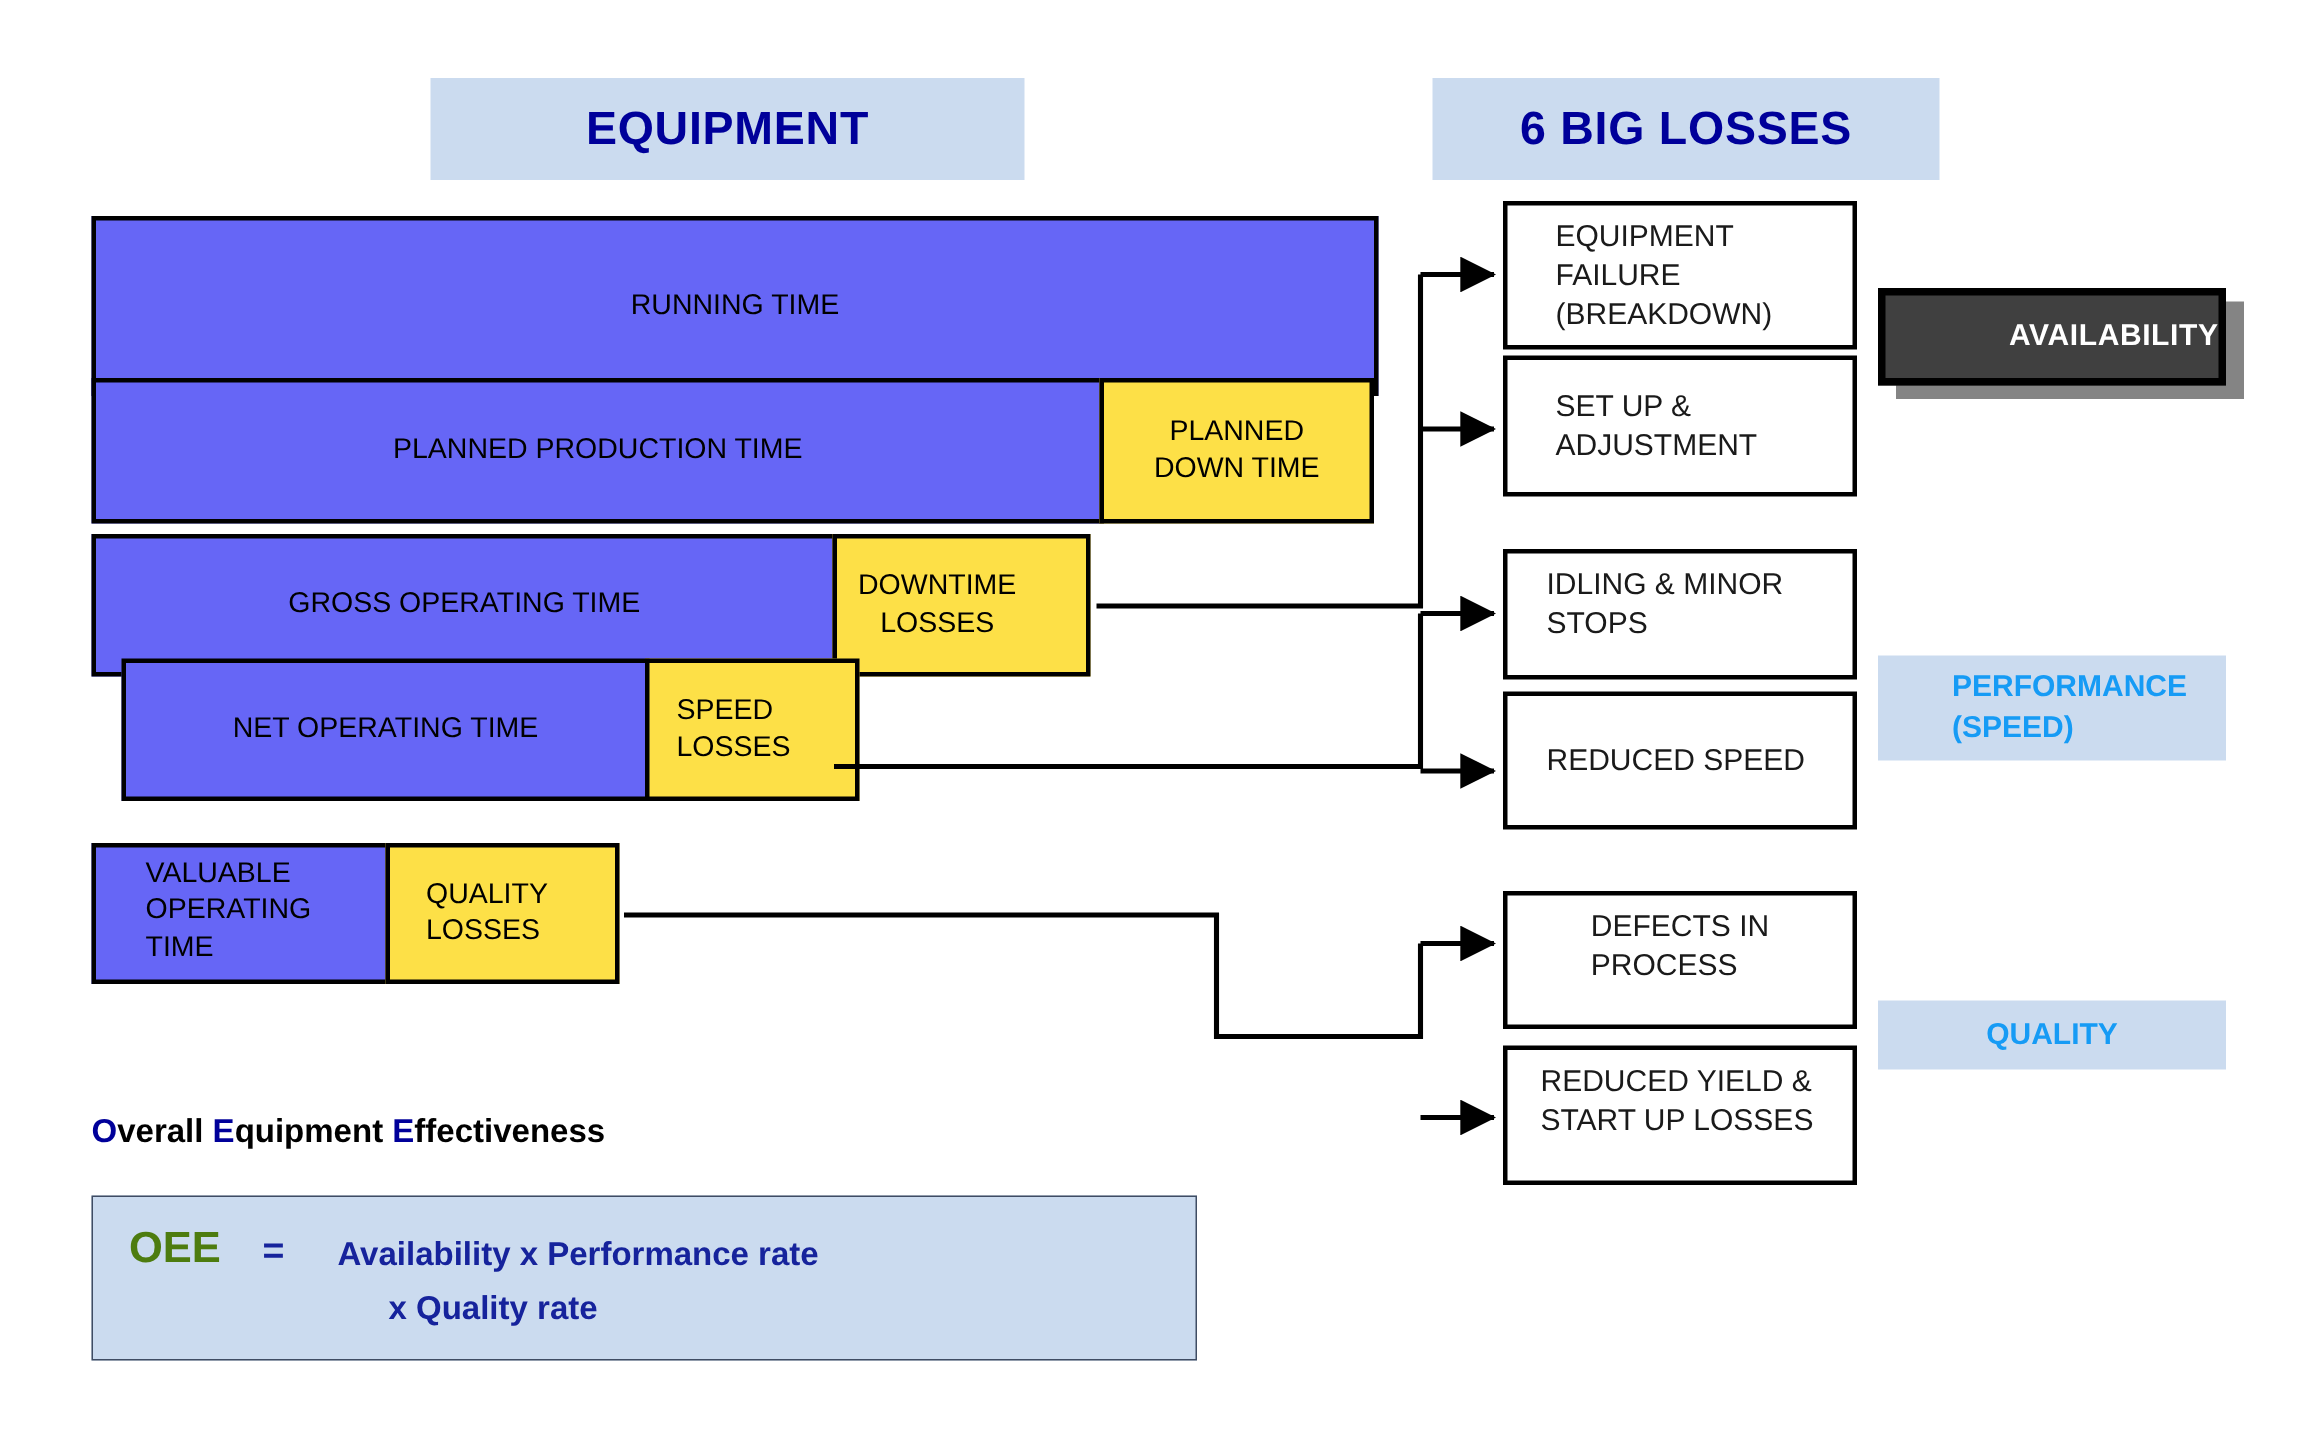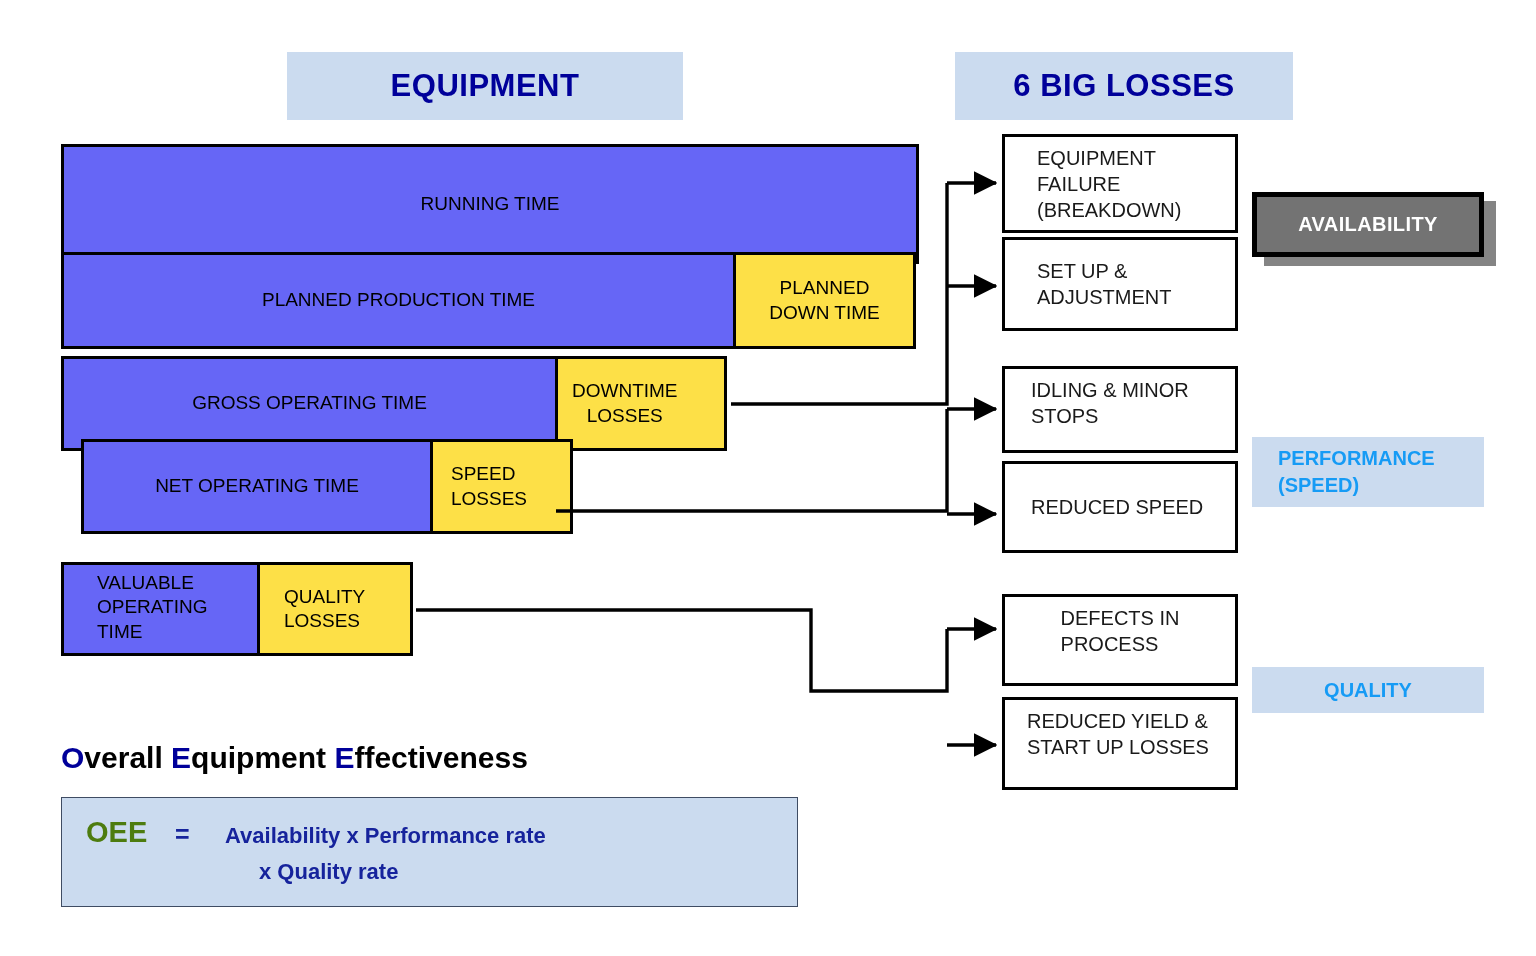--- a/index.html
+++ b/index.html
@@ -80,36 +80,36 @@
     font-weight: bold;
     font-size: 20px;
     line-height: 1.35;
     display: flex;
     align-items: center;
     padding: 0 26px;
     box-sizing: border-box;
   }
   .cat-plain.ctr { justify-content: center; padding: 0; }
   .cat-avail {
-    background: #737373;
+    background: #404040;
     color: #ffffff;
     font-weight: bold;
     font-size: 20px;
     border: 5px solid #000000;
     box-sizing: border-box;
     display: flex;
     align-items: center;
-    justify-content: center;
+    justify-content: flex-end;
     letter-spacing: 0.4px;
   }
   .cat-shadow { background: #848484; }
 
   
   .oee-title {
-    font-size: 30px;
+    font-size: 22px;
     font-weight: bold;
     color: #000000;
     white-space: nowrap;
   }
   .oee-title .cap { color: #00009a; }
   .oee-box {
     background: #cbdbef;
     border: 1px solid #3f4c63;
     box-sizing: border-box;
   }
@@ -246,21 +246,21 @@
 <div class="abs loss-box top-v" style="left:1002px; top:697px; width:236px; height:93px; padding-left:22px;">
   <span class="txt">REDUCED YIELD &amp;
 START UP LOSSES</span>
 </div>
 
 <div class="abs cat-shadow" style="left:1264px; top:201px; width:232px; height:65px;"></div>
 <div class="abs cat-avail" style="left:1252px; top:192px; width:232px; height:65px;">
   <span>AVAILABILITY</span>
 </div>
 
-<div class="abs cat-plain" style="left:1252px; top:437px; width:232px; height:70px;">
+<div class="abs cat-plain" style="left:1252px; top:437px; width:232px; height:70px;justify-content:flex-end;">
   <span style="white-space:pre-line">PERFORMANCE
 (SPEED)</span>
 </div>
 
 <div class="abs cat-plain ctr" style="left:1252px; top:667px; width:232px; height:46px;">
   <span>QUALITY</span>
 </div>
 
 <div class="abs oee-title" style="left:61px; top:741px;">
   <span><span class="cap">O</span><span>verall </span></span><span><span class="cap">E</span><span>quipment </span></span><span><span class="cap">E</span><span>ffectiveness</span></span>

